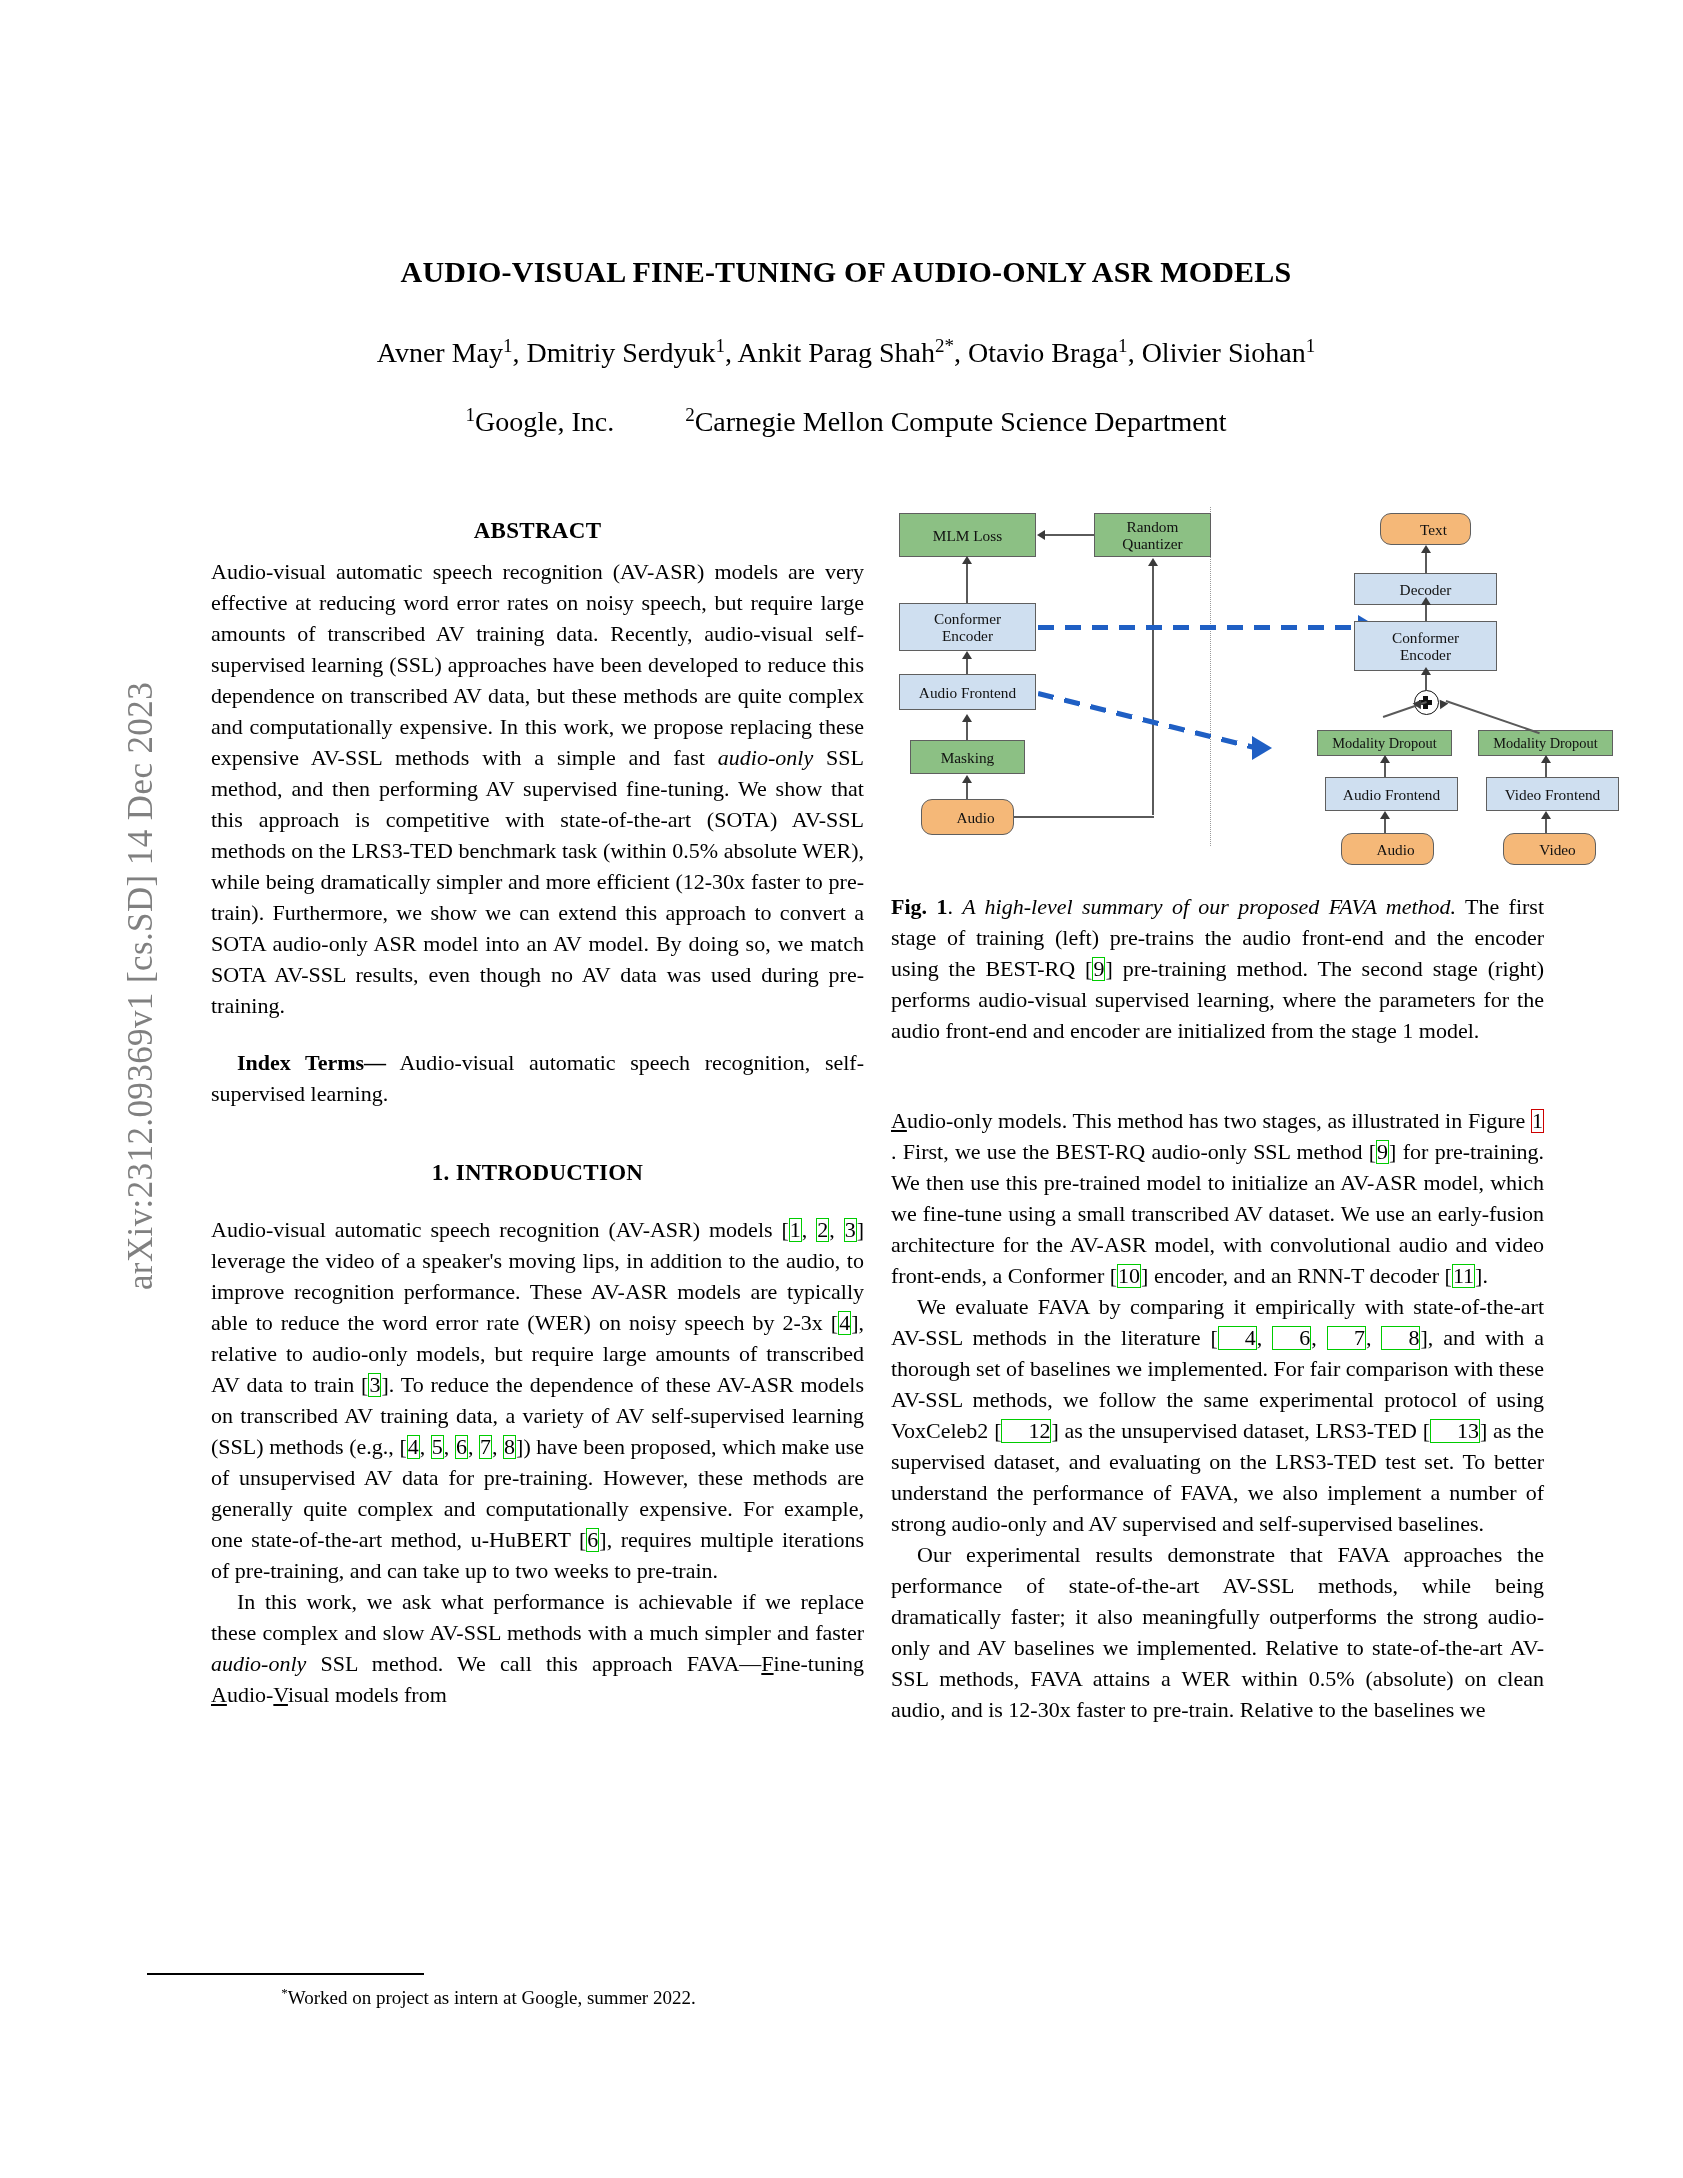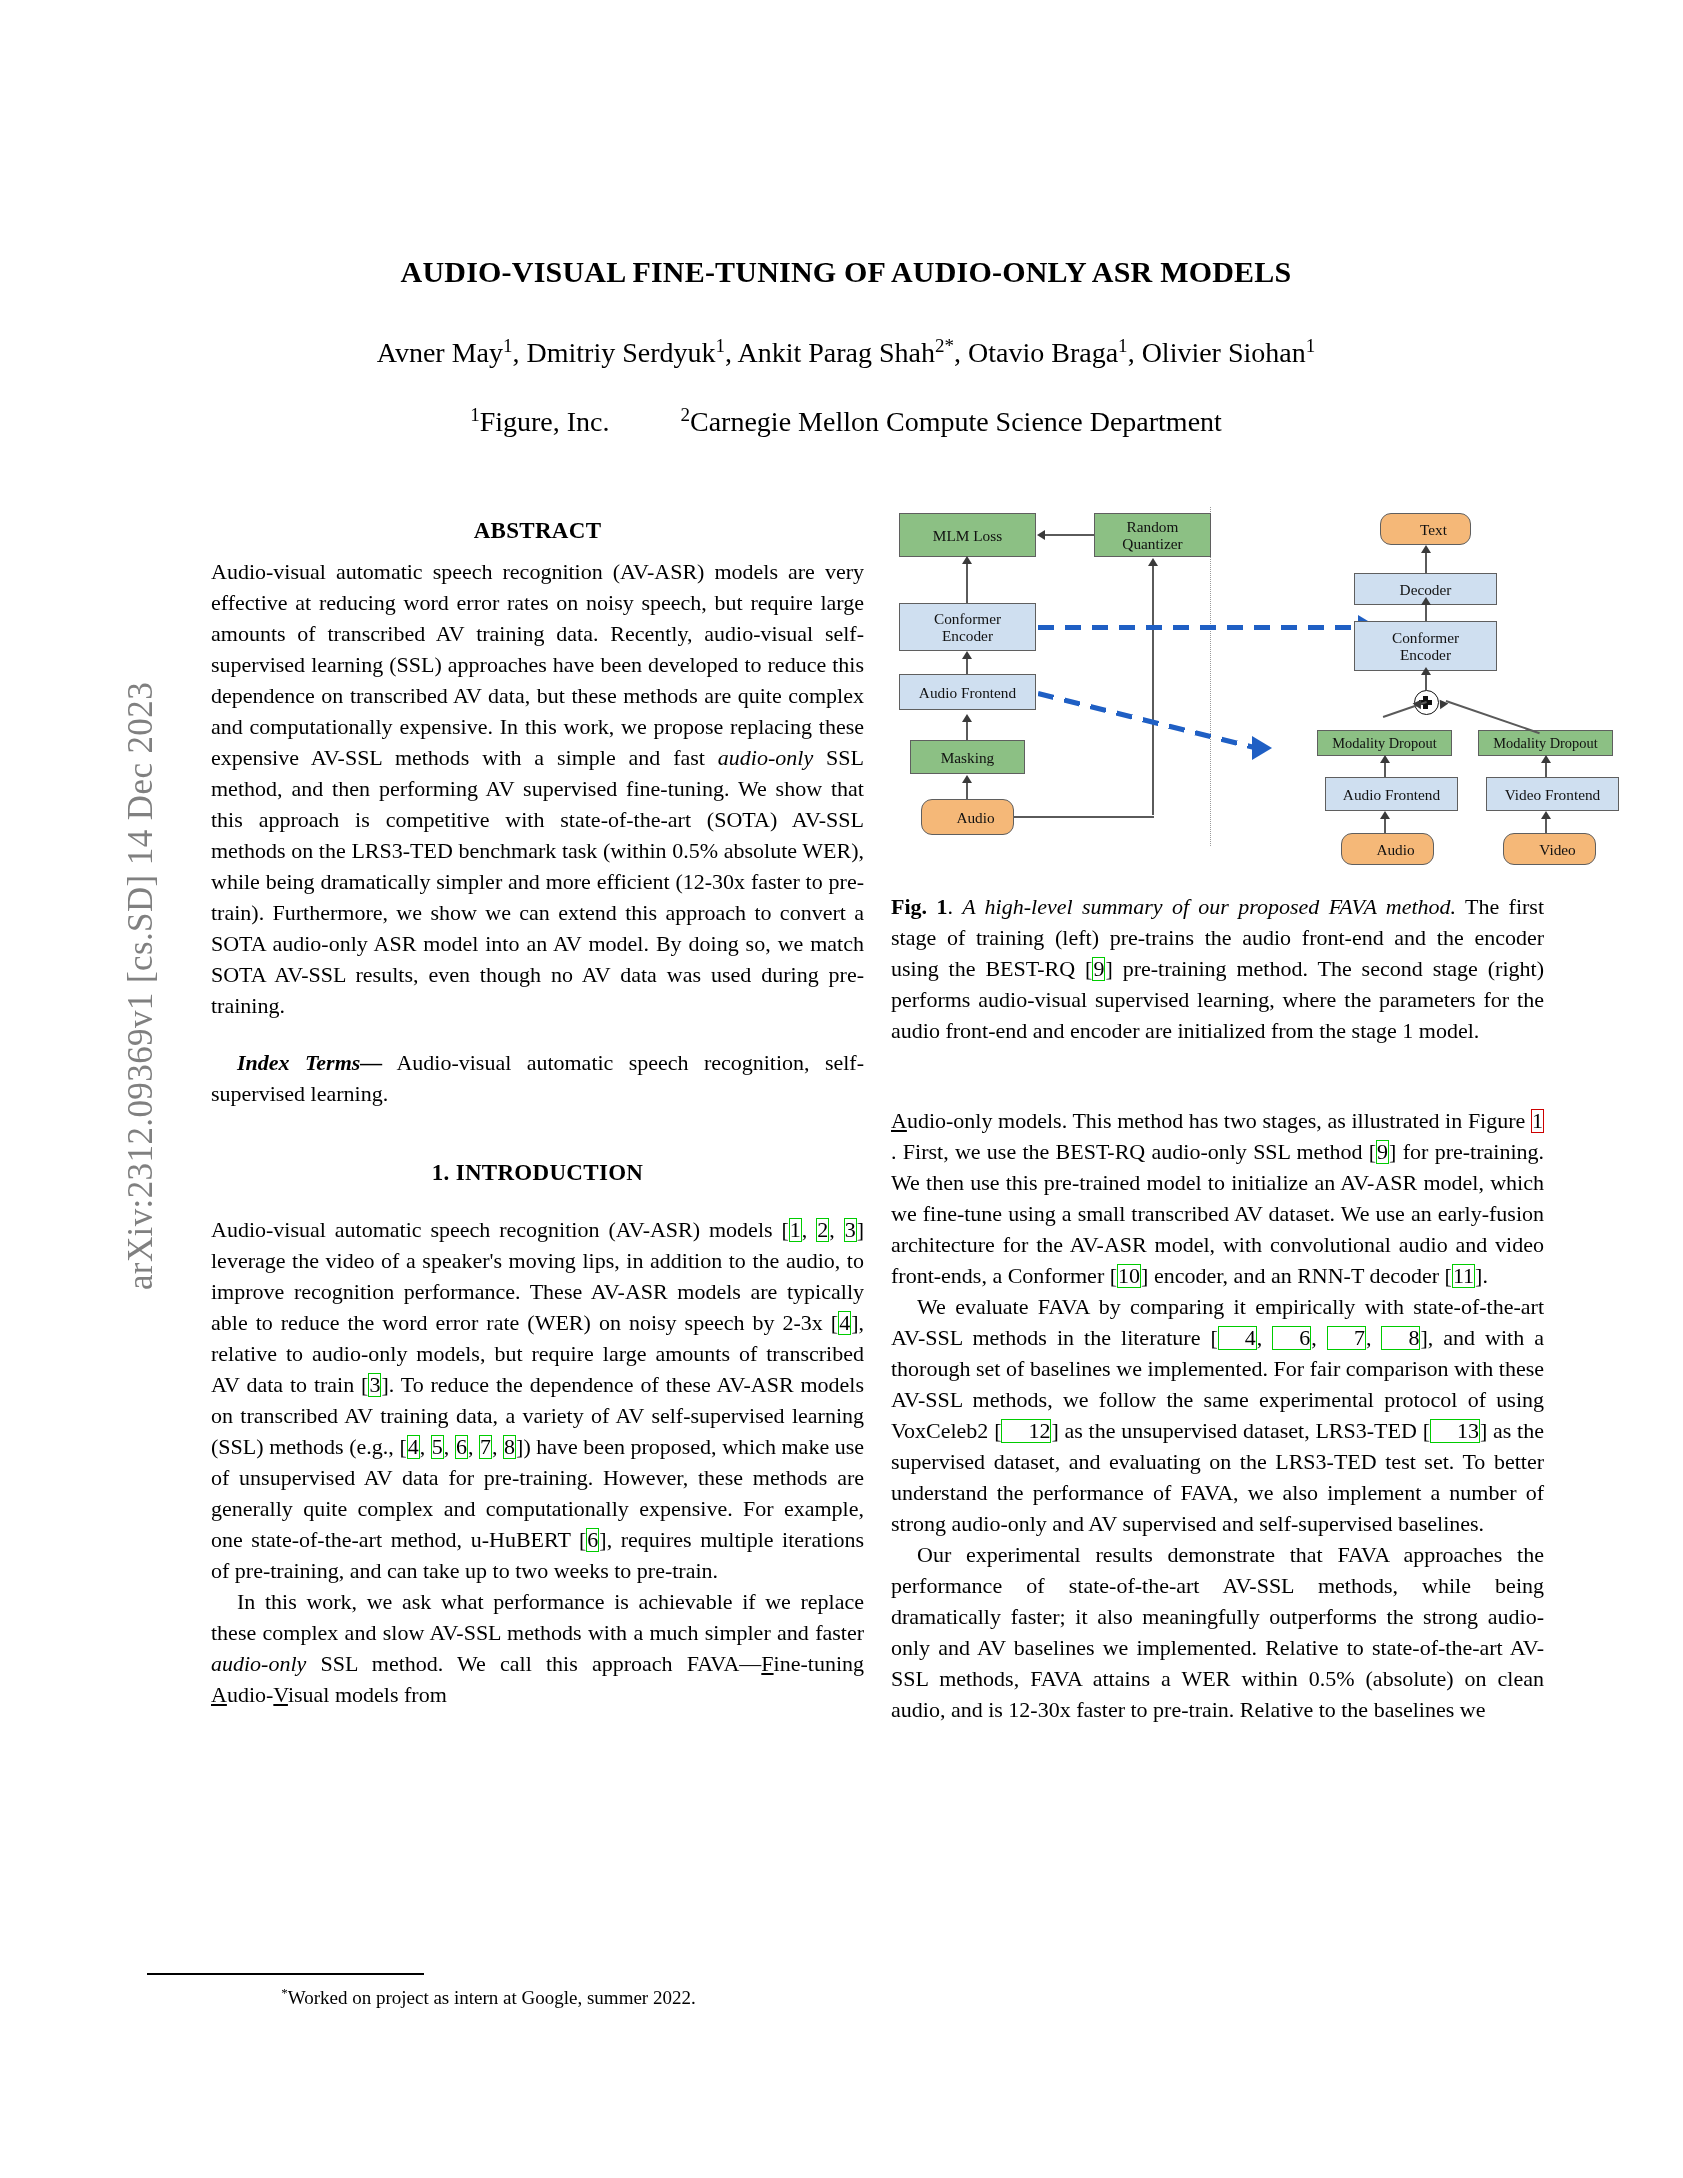--- a/index.html
+++ b/index.html
@@ -93,21 +93,21 @@
     margin: 0 0 10px 0;
   }
   .section-head.intro { margin-top: 48px; margin-bottom: 26px; }
 
   p.body { margin: 0; }
   p.body + p.body { text-indent: 26px; }
   p.noindent { text-indent: 0 !important; }
   .gap { height: 26px; }
 
   i, .it { font-style: italic; }
-  .bi { font-style: italic; font-weight: bold; }
+  .bi { font-weight: bold; }
 
   
   .cite {
     border: 1.6px solid #00cc00;
     padding: 0 0px;
     margin: 0 0px;
     line-height: 1;
     display: inline-block;
   }
   .ref-red {
@@ -237,21 +237,21 @@
 
 <div id="page">
 
   <div id="paper-title">AUDIO-VISUAL FINE-TUNING OF AUDIO-ONLY ASR MODELS</div>
 
   <div id="author-line">
     <span>Avner May</span><sup>1</sup><span>, </span><span>Dmitriy Serdyuk</span><sup>1</sup><span>, </span><span>Ankit Parag Shah</span><sup>2*</sup><span>, </span><span>Otavio Braga</span><sup>1</sup><span>, </span><span>Olivier Siohan</span><sup>1</sup>
   </div>
 
   <div id="affiliations">
-    <sup>1</sup><span>Figure, Inc.</span><span class="aff-gap"></span><sup>2</sup><span>Carnegie Mellon Compute Science Department</span>
+    <sup>1</sup><span>Google, Inc.</span><span class="aff-gap"></span><sup>2</sup><span>Carnegie Mellon Compute Science Department</span>
   </div>
 
   <div class="col" id="col-left">
 
     <div class="section-head">ABSTRACT</div>
 
     <p class="body noindent"><span>Audio-visual automatic speech recognition (AV-ASR) models are very effective at reducing word error rates on noisy speech, but require large amounts of transcribed AV training data. Recently, audio-visual self-supervised learning (SSL) approaches have been developed to reduce this dependence on transcribed AV data, but these methods are quite complex and computationally expensive. In this work, we propose replacing these expensive AV-SSL methods with a simple and fast </span><i>audio-only</i><span> SSL method, and then performing AV supervised fine-tuning. We show that this approach is competitive with state-of-the-art (SOTA) AV-SSL methods on the LRS3-TED benchmark task (within 0.5% absolute WER), while being dramatically simpler and more efficient (12-30x faster to pre-train). Furthermore, we show we can extend this approach to convert a SOTA audio-only ASR model into an AV model. By doing so, we match SOTA AV-SSL results, even though no AV data was used during pre-training.</span></p>
 
     <div class="gap"></div>
 

